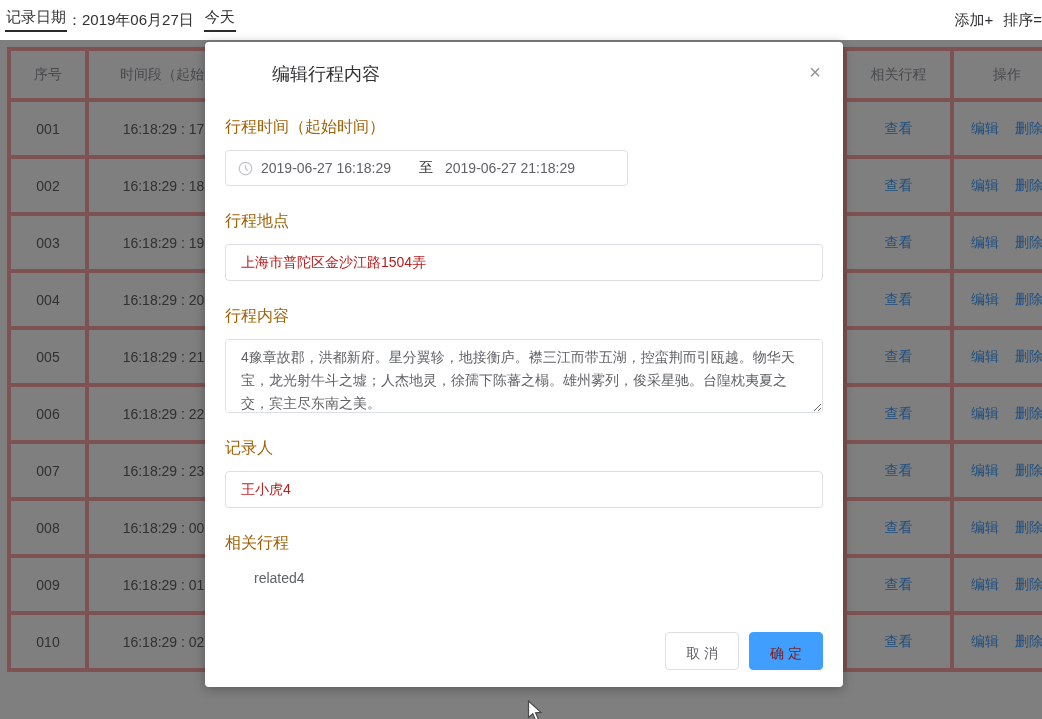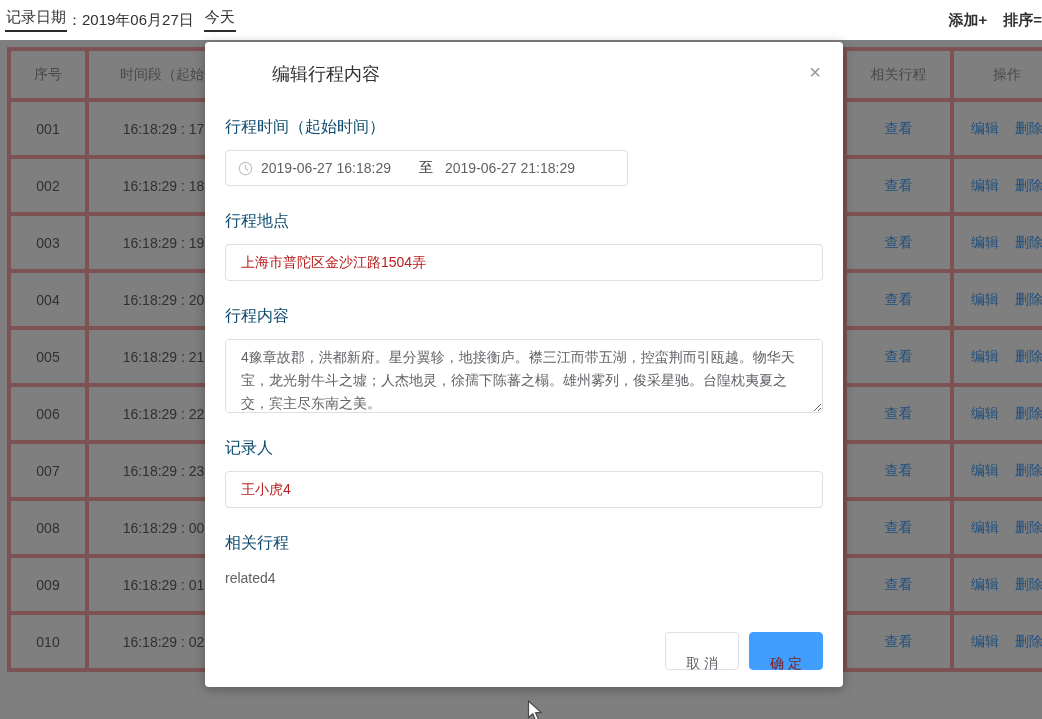--- a/index.html
+++ b/index.html
@@ -12,21 +12,21 @@
   
   .topbar {
     position:absolute; left:0; top:0; width:1042px; height:40px;
     background:#ffffff; z-index:15;
     display:flex; align-items:center; justify-content:space-between;
     padding:0 0 0 5px; font-size:15px; color:#303133;
   }
   .topbar .left-group { display:flex; align-items:center; }
   .underlined { border-bottom:2px solid #2b2b2b; padding:0 1px 3px; display:inline-block; }
   .today { margin-left:10px; cursor:pointer; }
-  .topbar .right-group { display:flex; align-items:flex-start; gap:16px; white-space:nowrap;font-weight:bold; }
+  .topbar .right-group { display:flex; align-items:flex-start; gap:10px; white-space:nowrap; }
 
   
   .table-wrap { position:absolute; left:7px; top:47px; z-index:1; }
   table { border-collapse:collapse; table-layout:fixed; width:1053px; font-size:14px; }
   th, td { border:4px solid #fca5a5; text-align:center; overflow:hidden; white-space:nowrap; }
   th { height:51px; color:#909399; font-weight:normal; background:#fff; }
   td { height:57px; color:#606266; background:#fff; }
   td a { color:#409eff; text-decoration:none; cursor:pointer; }
   td a + a { margin-left:16px; }
 
@@ -44,44 +44,44 @@
     padding:20px 20px 0 20px;
   }
   .m-header { display:flex; justify-content:space-between; align-items:flex-start; }
   .m-title { font-size:18px; line-height:24px; color:#303133;margin-left:47px; }
   .m-close {
     background:none; border:none; font-size:20px; line-height:20px;
     color:#909399; cursor:pointer; padding:0 2px; font-family:inherit;
   }
   .field { margin-top:24px; }
   .field.first { margin-top:30px; }
-  .field-label { display:block; font-size:16px; line-height:22px; color:#0c4a6e; margin-bottom:12px; }
+  .field-label { display:block; font-size:16px; line-height:22px; color:#a16207; margin-bottom:12px; }
   .date-range {
     width:403px; height:36px; border:1px solid #dcdfe6; border-radius:4px;
     display:flex; align-items:center; padding:0 12px; background:#fff; cursor:pointer;
   }
   .clock { flex:0 0 auto; margin-right:8px; display:flex; }
   .date-input {
     border:none; outline:none; width:146px; font-size:14px; color:#606266;
     font-family:inherit; background:transparent; text-align:left;
   }
   .range-sep { font-size:14px; color:#303133; margin:0 12px; }
   .text-input {
     width:100%; height:37px; border:1px solid #dcdfe6; border-radius:4px;
     padding:0 15px; font-size:14px; color:#b91c1c; font-family:inherit; outline:none; background:#fff;
   }
   .textarea {
     width:100%; height:74px; border:1px solid #dcdfe6; border-radius:4px;
     padding:6px 15px; font-size:14px; line-height:23px; color:#606266;
     font-family:inherit; outline:none; resize:vertical; background:#fff; display:block;
   }
-  .related-value { font-size:14px; line-height:20px; color:#606266; margin-top:14px; }
+  .related-value { font-size:14px; line-height:20px; color:#606266; margin-top:14px;margin-left:29px; }
   .m-footer { display:flex; justify-content:flex-end; gap:10px; margin-top:44px; }
   .btn {
-    height:38px; padding:12px 20px; border-radius:4px; font-size:14px;
+    height:38px; padding:2px 20px; border-radius:4px; font-size:14px;
     font-family:inherit; cursor:pointer; line-height:36px;
   }
   .btn-cancel { background:#ffffff; border:1px solid #dcdfe6; color:#606266; }
   .btn-confirm { background:#409eff; border:1px solid #409eff; color:#7f1d1d; }
 
   
   .cursor { position:absolute; left:527px; top:700px; z-index:100; pointer-events:none; }
 </style>
 </head>
 <body>

